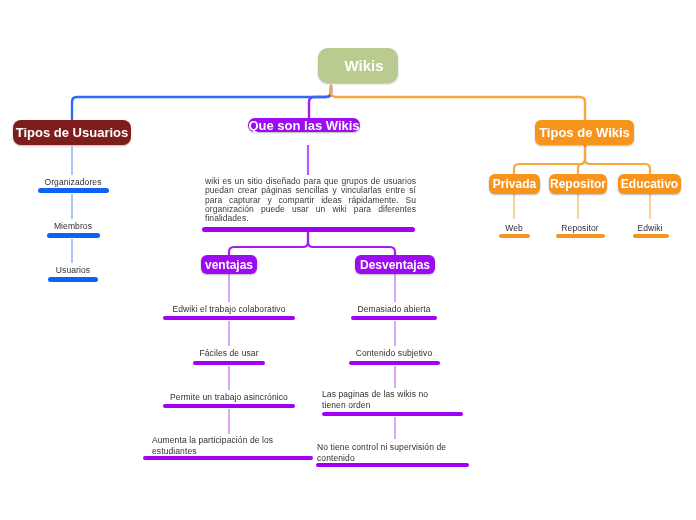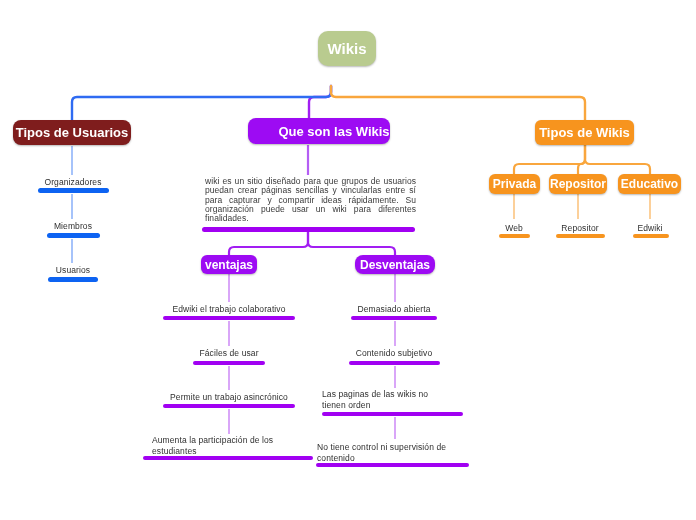--- a/index.html
+++ b/index.html
@@ -63,34 +63,34 @@
     <path d="M395 417 V439" fill="none" stroke="#d9a6f8" stroke-width="2"></path>
 
     <path d="M585 145 V159 Q585 164 580 164 H519 Q514 164 514 169 V174" fill="none" stroke="#f9a63d" stroke-width="2.2" stroke-linecap="round"></path>
     <path d="M585 145 V159 Q585 164 581 164 H580 Q578 165 578 169 V174" fill="none" stroke="#f9a63d" stroke-width="2.2" stroke-linecap="round"></path>
     <path d="M585 145 V159 Q585 164 590 164 H645 Q650 164 650 169 V174" fill="none" stroke="#f9a63d" stroke-width="2.2" stroke-linecap="round"></path>
     <path d="M514 194 V219" fill="none" stroke="#fcd09a" stroke-width="2"></path>
     <path d="M578 194 V219" fill="none" stroke="#fcd09a" stroke-width="2"></path>
     <path d="M650 194 V219" fill="none" stroke="#fcd09a" stroke-width="2"></path>
   </svg>
 
-  <div class="node node-root" style="left:318px;top:31px;width:58px;height:35px;">Wikis</div>
+  <div class="node node-root" style="left:318px;top:48px;width:68px;height:35px;padding-left:12px;">Wikis</div>
 
   <div class="node node-main bg-blue" style="left:13px;top:120px;width:118px;height:25px;">Tipos de Usuarios</div>
 
-  <div class="node node-main bg-purple" style="left:248px;top:118px;width:112px;height:26px;padding-left:30px;">Que son las Wikis</div>
+  <div class="node node-main bg-purple" style="left:248px;top:118px;width:112px;height:14px;">Que son las Wikis</div>
 
   <div class="node node-main bg-orange" style="left:535px;top:120px;width:99px;height:25px;border-radius:6px;">Tipos de Wikis</div>
 
   <div class="node node-sub bg-orange" style="left:489px;top:174px;width:51px;height:20px;">Privada</div>
   <div class="node node-sub bg-orange" style="left:549px;top:174px;width:58px;height:20px;">Repositor</div>
   <div class="node node-sub bg-orange" style="left:618px;top:174px;width:63px;height:20px;">Educativo</div>
 
   <div class="node node-sub bg-purple" style="left:201px;top:255px;width:56px;height:19px;">ventajas</div>
-  <div class="node node-sub bg-purple" style="left:355px;top:255px;width:80px;height:19px;border-radius:8px;">Desventajas</div>
+  <div class="node node-sub bg-purple" style="left:355px;top:255px;width:80px;height:19px;">Desventajas</div>
 
   <span class="leaf leaf-center" style="left:73px;top:177px;">Organizadores</span>
   <div class="bar bar-thick bar-blue" style="left:38px;top:188px;width:71px;"></div>
 
   <span class="leaf leaf-center" style="left:73px;top:221px;">Miembros</span>
   <div class="bar bar-thick bar-blue" style="left:47px;top:233px;width:53px;"></div>
 
   <span class="leaf leaf-center" style="left:73px;top:265px;">Usuarios</span>
   <div class="bar bar-thick bar-blue" style="left:48px;top:277px;width:50px;"></div>
 

